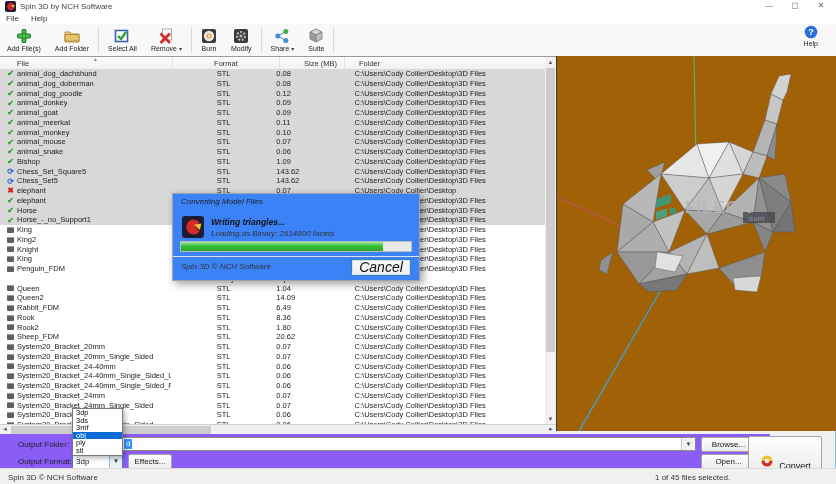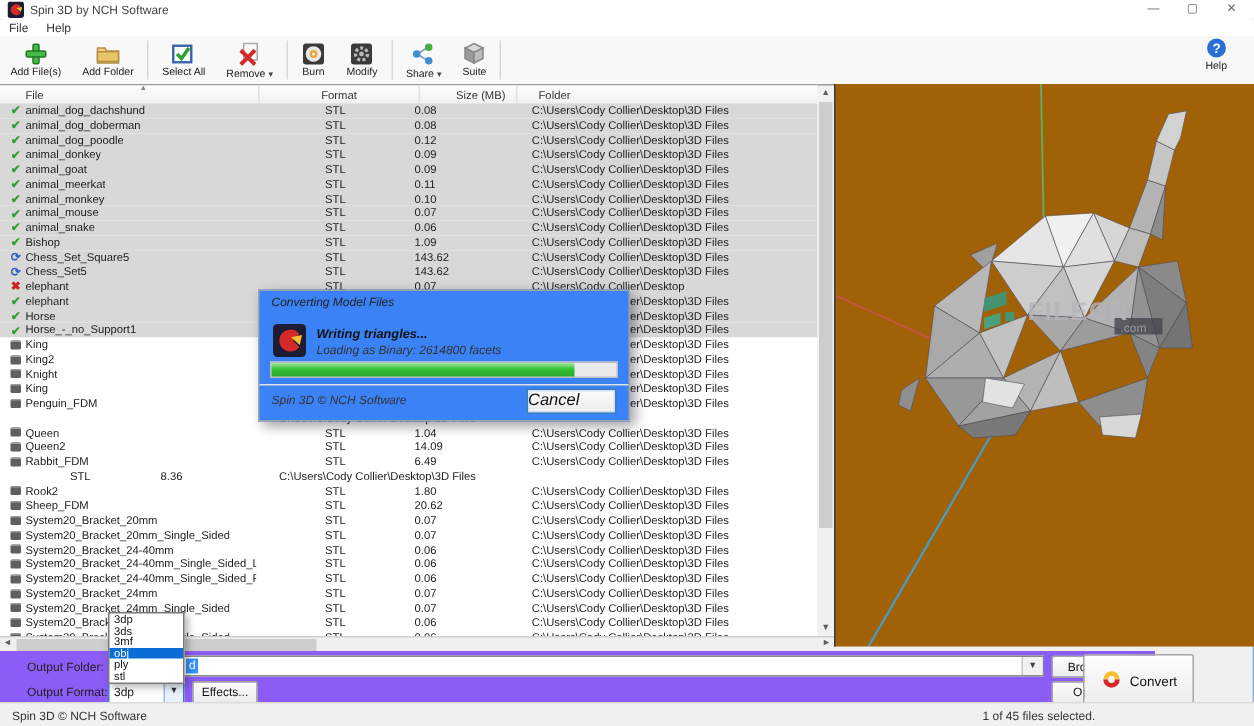--- a/index.html
+++ b/index.html
@@ -58,32 +58,32 @@
   
   #dialog{position:absolute;left:172px;top:193px;width:246px;height:86px;background:#3b82f6;border:1px solid #9ba5b0;box-shadow:3px 3px 8px rgba(0,0,0,.38);z-index:50;font-style:italic;}
   #dialog .dtitle{position:absolute;left:8px;top:3px;font-size:8px;color:#222;}
   #dialog .dicon{position:absolute;left:9px;top:22px;}
   #dialog .dheading{position:absolute;left:38px;top:23px;font-size:8.5px;font-weight:bold;color:#111;}
   #dialog .dsub{position:absolute;left:38px;top:35px;font-size:8px;color:#333;}
   #dprogress{position:absolute;left:7px;top:47px;width:230px;height:9px;border:1px solid #b8bcc0;background:#e9e9e9;}
   #dprogress .fill{height:100%;background:linear-gradient(#a5e8a5,#35c035 45%,#2aa82a);}
   #dialog .dsep{position:absolute;left:0;top:62px;width:100%;border-top:1px solid #e0e0e0;}
   #dialog .dfooter{position:absolute;left:8px;top:68px;font-size:8px;color:#333;}
-  #cancel-btn{position:absolute;right:8px;top:65px;width:58px;height:15px;background:linear-gradient(#fcfcfc,#ececec);border:1px solid #3a7ebf;box-shadow:0 0 0 1px #cfe2f3 inset;font-size:11px;text-align:left;line-height:14px;color:#111;}
+  #cancel-btn{position:absolute;right:8px;top:65px;width:58px;height:15px;background:linear-gradient(#fcfcfc,#ececec);border:1px solid #3a7ebf;box-shadow:0 0 0 1px #cfe2f3 inset;font-size:14px;text-align:center;line-height:14px;color:#111;}
   
   #bottom{position:absolute;left:0;top:434px;width:770px;height:34px;background:#8b5cf6;}
   .blabel{position:absolute;font-size:8px;color:#222;}
   #out-folder-input{position:absolute;left:72px;top:3px;width:624px;height:14px;background:#fff;border:1px solid #8a8a8a;box-sizing:border-box;}
   #out-folder-input .drop{position:absolute;right:0;top:0;width:13px;height:100%;background:#f2f2f2;border-left:1px solid #c8c8c8;font-size:6px;color:#444;text-align:center;line-height:12px;}
   #folder-frag{position:absolute;left:51px;top:1px;height:10px;background:#3794ff;color:#fff;font-size:8px;line-height:10px;padding:0 2px;}
   .btn{position:absolute;background:linear-gradient(#fdfdfd,#ececec);border:1px solid #a5a5a5;border-radius:2px;font-size:8px;text-align:center;color:#111;box-sizing:border-box;}
   #browse-btn{left:701px;top:3px;width:55px;height:15px;line-height:13px;}
   #open-btn{left:701px;top:20px;width:55px;height:15px;line-height:13px;}
   #effects-btn{left:128px;top:20px;width:44px;height:15px;line-height:13px;}
-  #convert-btn{left:722px;top:2px;width:74px;height:36px;display:flex;align-items:center;justify-content:center;gap:4px;font-size:9px;}
+  #convert-btn{left:748px;top:2px;width:74px;height:36px;display:flex;align-items:flex-end;justify-content:center;gap:4px;font-size:9px;}
   #format-combo{position:absolute;left:72px;top:20px;width:51px;height:15px;background:#fff;border:1px solid #3a7ebf;box-sizing:border-box;font-size:8px;line-height:13px;padding-left:3px;}
   #format-combo .drop{position:absolute;right:0;top:0;width:12px;height:100%;background:#e9f1fa;border-left:1px solid #9cbde0;font-size:6px;color:#333;text-align:center;line-height:12px;}
   #format-list{position:absolute;left:72px;top:408px;width:51px;background:#fff;border:1px solid #7a7a7a;z-index:80;box-shadow:2px 2px 5px rgba(0,0,0,.3);box-sizing:border-box;}
   .opt{height:7.6px;line-height:7.6px;font-size:7.5px;padding-left:3px;color:#111;}
   .opt.hl{background:#0a6cd6;color:#fff;}
   
   #statusbar{position:absolute;left:0;top:468px;width:836px;height:16px;background:#f0f0f0;border-top:1px solid #dcdcdc;font-size:8px;color:#333;}
   #status-left{position:absolute;left:8px;top:4px;}
   #status-right{position:absolute;left:655px;top:4px;}
 </style>
@@ -447,20 +447,26 @@
           <span class="ic ic-pending">
             <i></i>
           </span>
           <span class="fname">Rabbit_FDM</span>
         </span>
         <span class="c-fmt">STL</span>
         <span class="c-size">6.49</span>
         <span class="c-folder">C:\Users\Cody Collier\Desktop\3D Files</span>
       </div>
       <div class="trow">
+        <span class="c-file">
+          <span class="ic ic-pending">
+            <i></i>
+          </span>
+          <span class="fname">Rook</span>
+        </span>
         <span class="c-fmt">STL</span>
         <span class="c-size">8.36</span>
         <span class="c-folder">C:\Users\Cody Collier\Desktop\3D Files</span>
       </div>
       <div class="trow">
         <span class="c-file">
           <span class="ic ic-pending">
             <i></i>
           </span>
           <span class="fname">Rook2</span>

